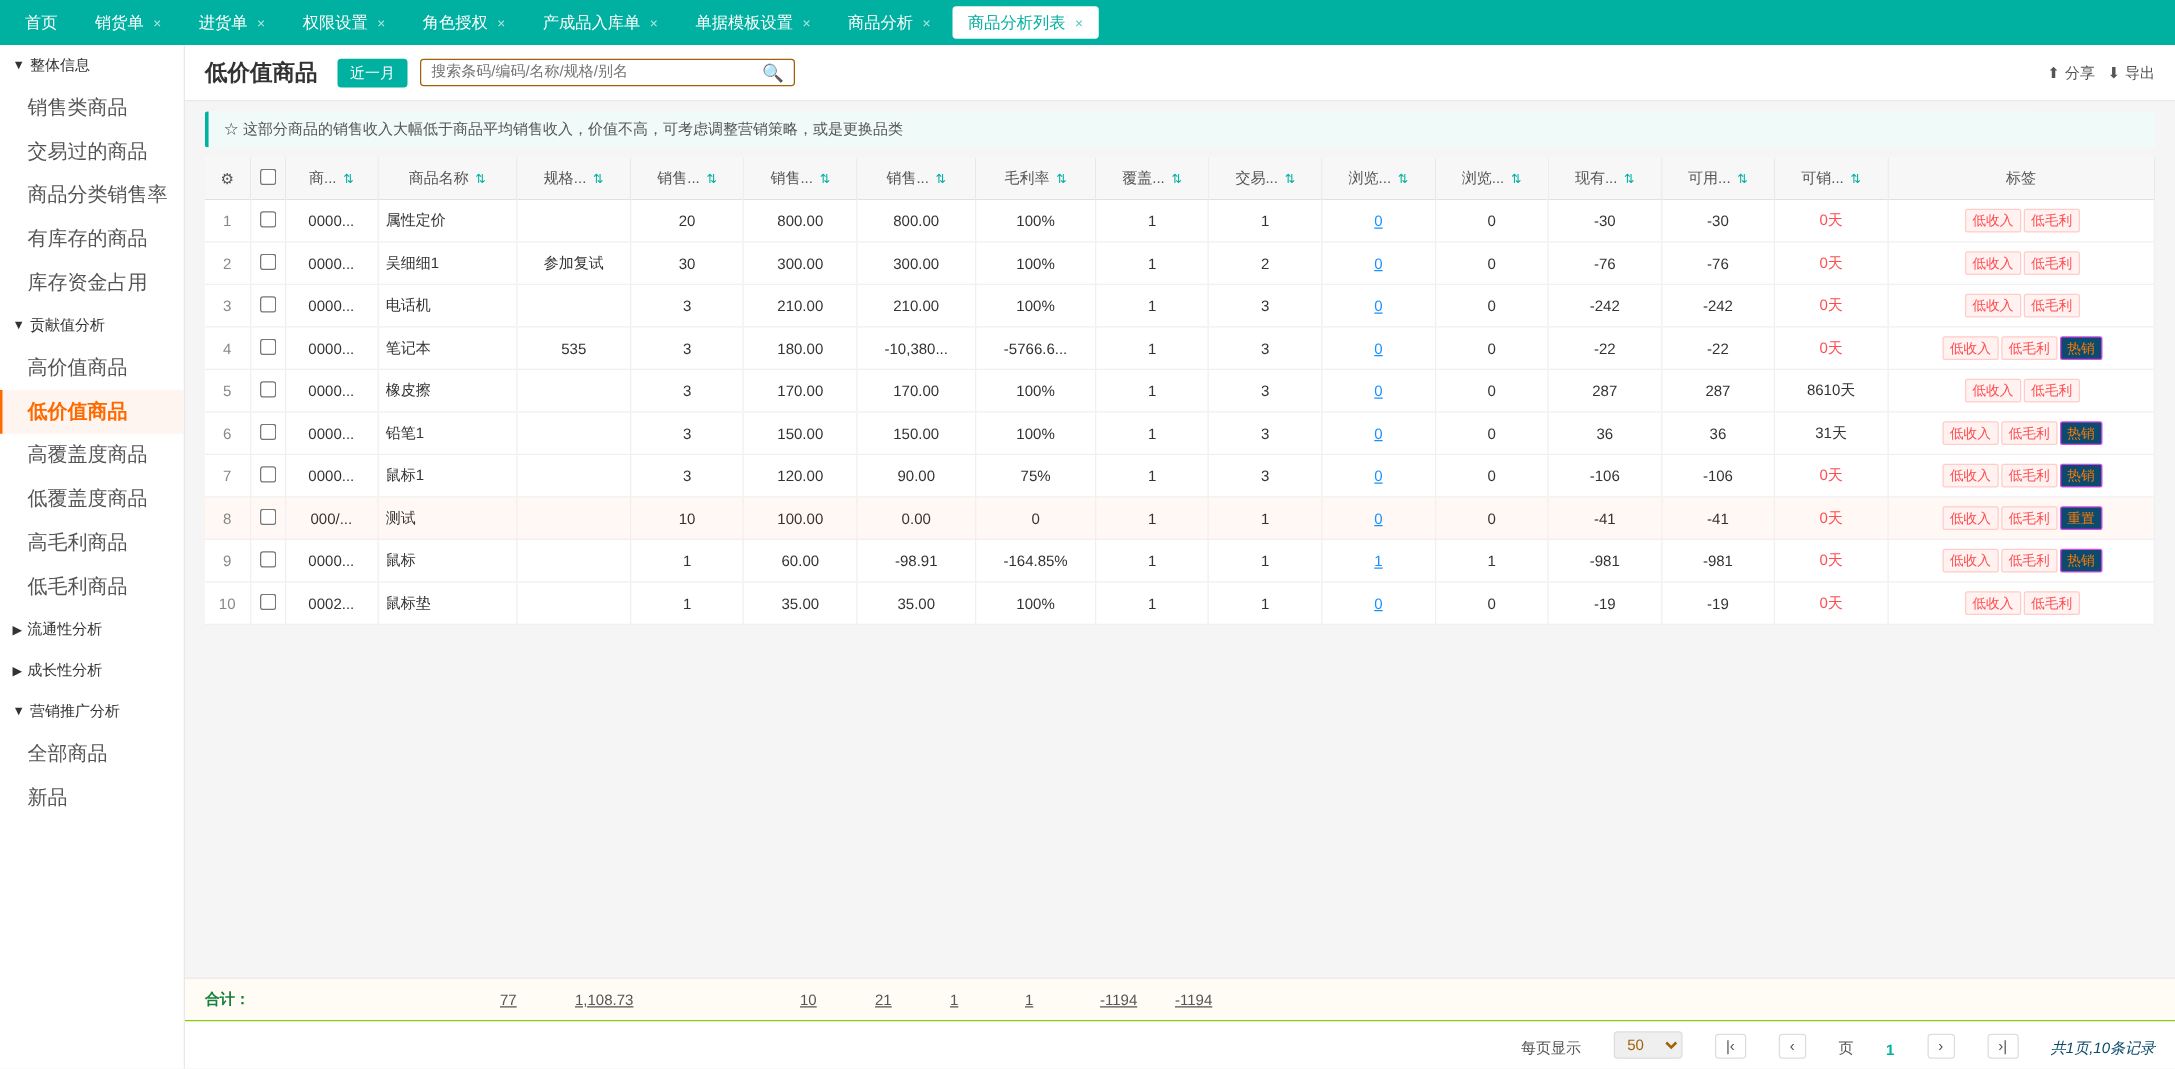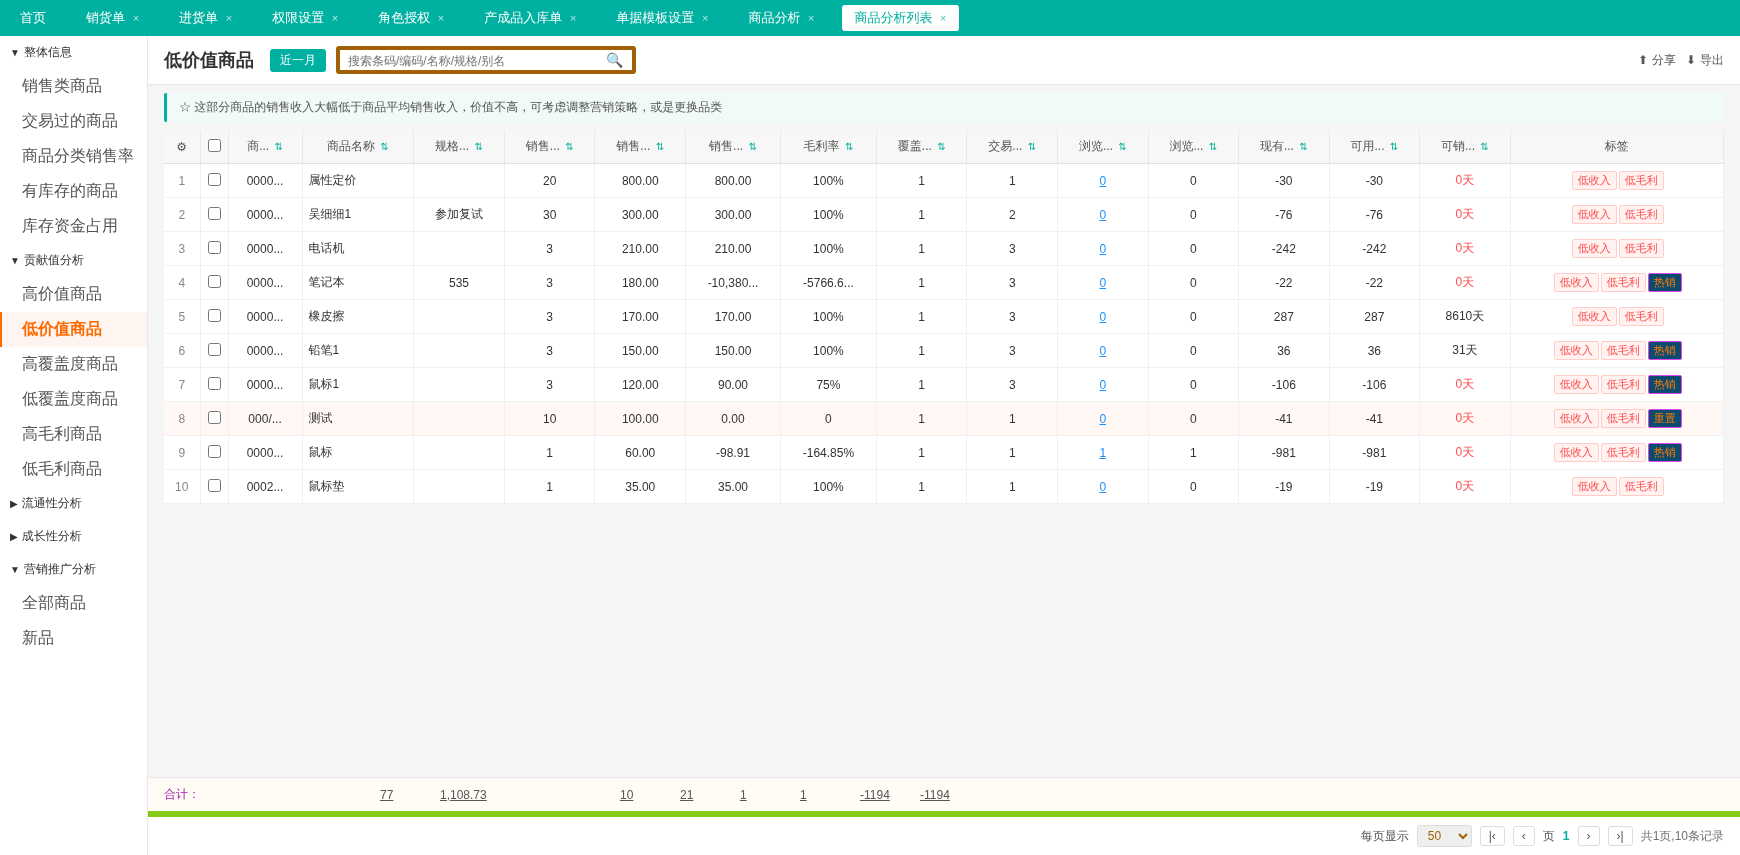--- a/index.html
+++ b/index.html
@@ -5,21 +5,21 @@
     * { box-sizing: border-box; margin: 0; padding: 0; }
     body { font-family: 'Microsoft YaHei', Arial, sans-serif; font-size: 12px; background: #f5f5f5; color: #333; overflow: hidden; }
 
     
     .top-nav {
       background: #00b0a0;
       display: flex;
       align-items: center;
       height: 36px;
       padding: 0 8px;
-      gap: 16px;
+      gap: 6px;
     }
     .nav-item {
       color: #fff;
       padding: 4px 12px;
       cursor: pointer;
       font-size: 13px;
       border-radius: 3px;
       white-space: nowrap;
     }
     .nav-item.active { background: #fff; color: #00b0a0; }
@@ -76,22 +76,22 @@
       background: #00b0a0;
       color: #fff;
       border: none;
       padding: 3px 10px;
       border-radius: 3px;
       cursor: pointer;
       font-size: 12px;
     }
     .search-box {
       display: flex;
-      align-items: flex-end;
-      border: 4px solid #a16207;
+      align-items: flex-start;
+      border: 1px solid #a16207;
       border-radius: 3px;
       padding: 2px 8px;
       background: #fff;
       gap: 4px;
       flex: 1;
       max-width: 300px;
     }
     .search-box input {
       border: none;
       outline: none;
@@ -169,53 +169,53 @@
     
     .table-footer {
       background: #fffbf5;
       border-top: 1px solid #e8e8e8;
       padding: 8px 16px;
       display: flex;
       align-items: center;
       font-size: 12px;
       color: #555;
     }
-    .footer-label { font-weight: normal; color: #a21caf; }
+    .footer-label { font-weight: bold; margin-right: 20px; color: #15803d; }
     .footer-val { min-width: 60px; text-align: left; text-decoration: underline; }
 
     
     .pagination-bar {
       background: #fff;
-      border-top: 6px solid #84cc16;
+      border-top: 1px solid #84cc16;
       padding: 8px 16px;
       display: flex;
-      align-items: center;
+      align-items: flex-end;
       justify-content: flex-end;
-      gap: 8px;
+      gap: 26px;
       font-size: 12px;
       color: #555;
     }
     .page-size-select {
       border: 1px solid #ddd;
       border-radius: 3px;
       padding: 2px 6px;
       font-size: 12px;
       color: #a16207;
     }
     .page-btn {
       border: 1px solid #ddd;
       background: #fff;
       padding: 2px 8px;
       border-radius: 3px;
       cursor: pointer;
       font-size: 12px;
       color: #555;
     }
     .page-num { color: #00b0a0; font-weight: bold; }
-    .total-info { color: #737373; }
+    .total-info { color: #0c4a6e; font-style: italic; }
   </style>
 </head>
 <body>
 
 <div class="top-nav">
   <div class="nav-item">首页</div>
   <div class="nav-item">销货单 <span class="close-x">×</span></div>
   <div class="nav-item">进货单 <span class="close-x">×</span></div>
   <div class="nav-item">权限设置 <span class="close-x">×</span></div>
   <div class="nav-item">角色授权 <span class="close-x">×</span></div>

